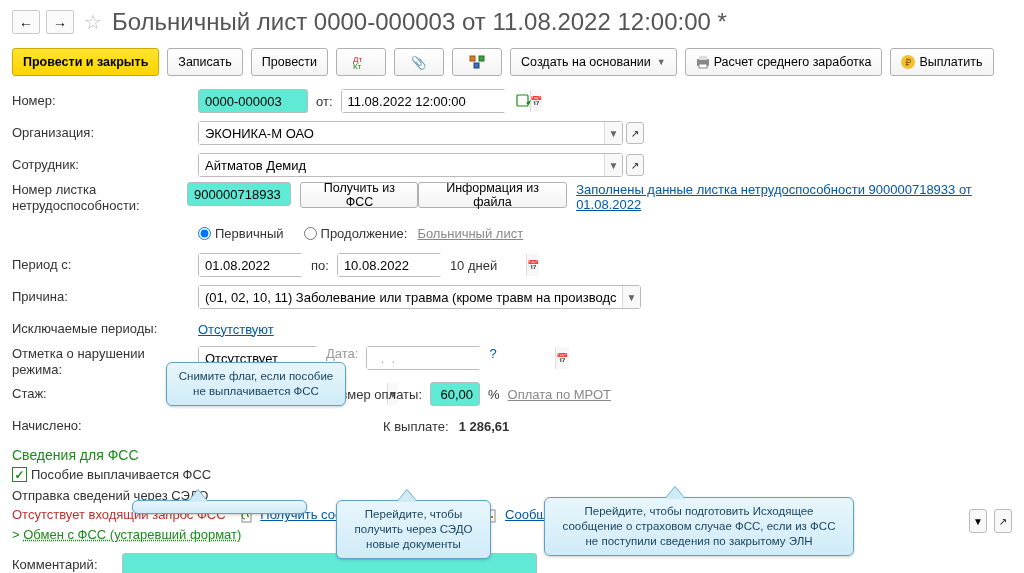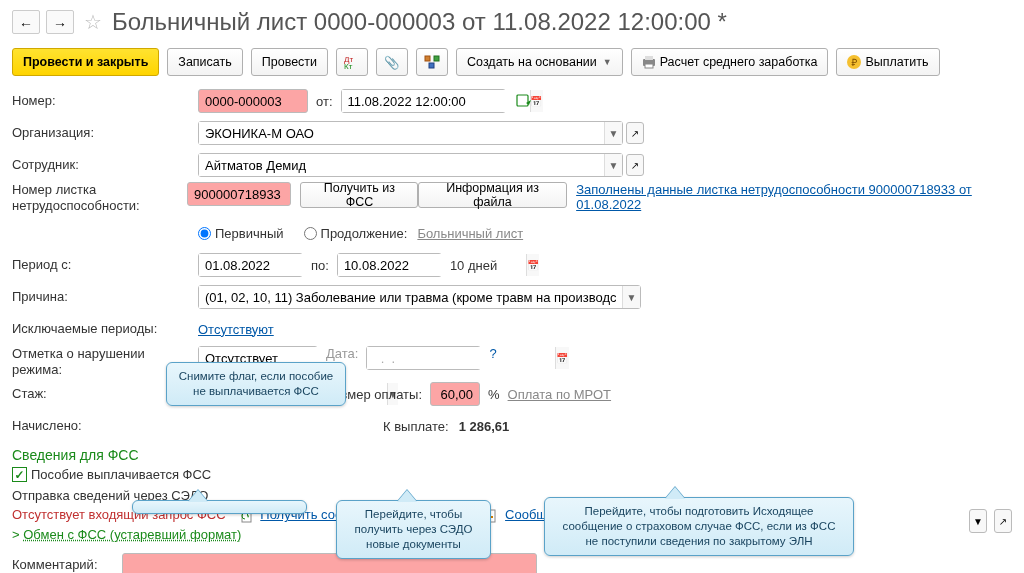--- a/index.html
+++ b/index.html
@@ -4,26 +4,26 @@
 <style>
   * { box-sizing: border-box; margin: 0; padding: 0; }
   body { font-family: Arial, sans-serif; font-size: 13px; color: #333; background: #fff; width: 1024px; height: 573px; position: relative; overflow: hidden; }
   .topbar { display: flex; align-items: center; padding: 8px 12px; gap: 6px; }
   .nav-btn { width: 28px; height: 24px; border: 1px solid #ccc; background: #fafafa; border-radius: 2px; display: inline-flex; align-items: center; justify-content: center; cursor: pointer; font-size: 14px; }
   .star-icon { color: #bbb; font-size: 20px; margin: 0 4px; }
   .title { font-size: 24px; color: #555; font-weight: normal; }
   .toolbar { display: flex; align-items: center; padding: 4px 12px 10px 12px; gap: 8px; flex-wrap: wrap; }
   .btn { height: 28px; border: 1px solid #b0b0b0; background: linear-gradient(#fff,#f3f3f3); border-radius: 3px; padding: 12px 10px; font-size: 12.5px; display: inline-flex; align-items: center; gap: 4px; cursor: pointer; }
   .btn-yellow { background: linear-gradient(#ffe330,#ffd400); border-color: #d0a800; font-weight: bold; }
-  .btn-icon { width: 32px; padding: 0; justify-content: center; text-align: right; }
+  .btn-icon { width: 50px; padding: 0; justify-content: center; text-align: right; }
   .chevron { font-size: 9px; margin-left: 2px; color: #666; }
   .form { padding: 0 12px; }
   .row { display: flex; align-items: center; min-height: 30px; margin-bottom: 2px; }
   .label { width: 186px; padding-right: 8px; color: #333; font-size: 13px; line-height: 1.2; }
-  .input { height: 24px; border: 1px solid #bbb; border-radius: 3px; padding: 0 6px; font-size: 13px; background: #fca5a5; }
+  .input { height: 24px; border: 1px solid #bbb; border-radius: 3px; padding: 0 6px; font-size: 13px; background: #5eead4; }
   .select-box { display: inline-flex; align-items: flex-end; border: 1px solid #bbb; border-radius: 3px; height: 24px; background: #fff; }
   .select-box input { border: none; outline: none; height: 22px; padding: 0 6px; font-size: 13px; flex: 1; }
   .drop-btn, .open-btn { width: 18px; height: 22px; border: none; border-left: 1px solid #ddd; background: #f8f8f8; font-size: 10px; color: #666; cursor: pointer; display: inline-flex; align-items:center; justify-content:center; }
   .spacer { display: inline-block; width: 10px; }
   .inline-label { margin: 0 8px; }
   .link { color: #0058a8; text-decoration: underline; cursor: pointer; }
   .green { color: #1a8a1a; }
   .red { color: #c03030; }
   .radio { margin-right: 4px; }
   .tooltip { position: absolute; background: linear-gradient(#e8f6fc,#d0ebf7); border: 1px solid #5aa2c8; border-radius: 6px; padding: 6px 10px; font-size: 11.5px; text-align: center; color: #1a4560; box-shadow: 0 1px 3px rgba(0,0,0,0.2); line-height: 1.3; z-index: 10; }

